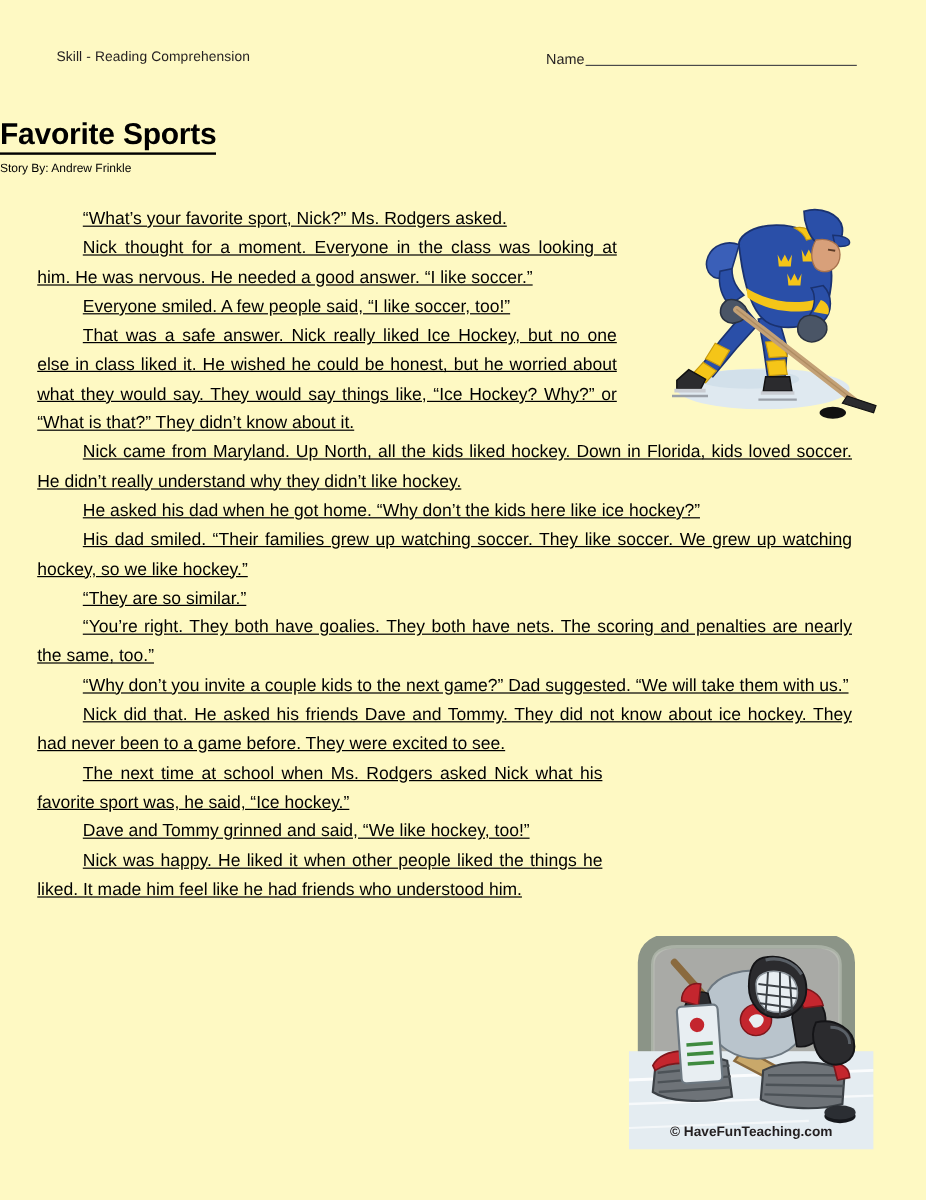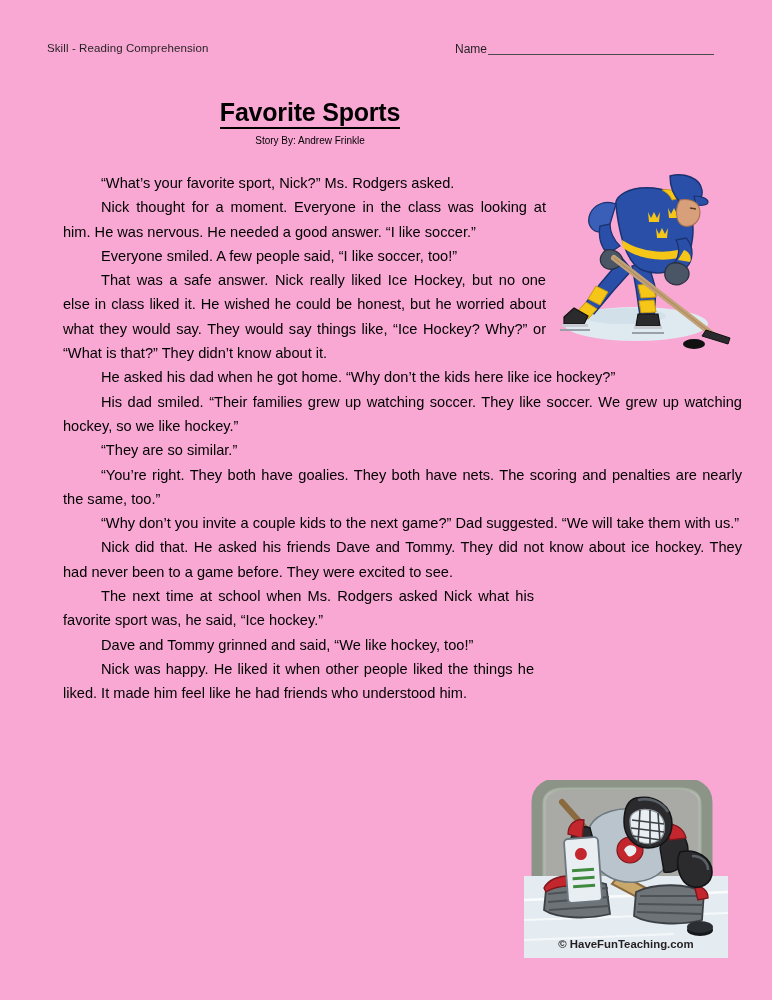--- a/index.html
+++ b/index.html
@@ -8,21 +8,21 @@
     background: #ffffff;
   }
   body {
     font-family: "Liberation Sans", sans-serif;
     color: #000000;
   }
   .page {
     position: relative;
     width: 772px;
     height: 1000px;
-    background: #f9a8d4;
+    background: #fef9c3;
     overflow: hidden;
     box-sizing: border-box;
   }
 
   
   .header {
     position: absolute;
     top: 42px;
     left: 47px;
     right: 46px;
@@ -55,21 +55,20 @@
     position: relative;
     top: -1px;
   }
 
   
   .title-block {
     position: absolute;
     top: 98px;
     left: 0;
     width: 620px;
-    text-align: center;
   }
   .story-title {
     font-size: 25px;
     font-weight: bold;
     letter-spacing: -0.2px;
     color: #000;
     display: inline-block;
     border-bottom: 2.4px solid #000;
     padding-bottom: 1px;
     line-height: 1.12;
@@ -78,27 +77,28 @@
     margin-top: 6px;
     font-size: 10px;
     color: #000;
     line-height: 1.1;
   }
 
   
   .story-body {
     position: absolute;
     top: 171px;
-    left: 63px;
+    left: 31px;
     width: 679px;
     font-size: 14.6px;
     line-height: 24.3px;
     text-align: justify;
     text-justify: inter-word;
     color: #000;
+    text-decoration: underline;
   }
   .story-body p {
     margin: 0;
     text-indent: 38px;
   }
 
   
   .skater-wrap {
     position: absolute;
     left: 544px;
@@ -267,20 +267,21 @@
   <div class="credit">© HaveFunTeaching.com</div>
 
   <div class="story-body">
 
     <div style="float:right; width:186px; height:186px; margin:0 0 0 10px;"></div>
 
     <p>“What’s your favorite sport, Nick?” Ms. Rodgers asked.</p>
     <p>Nick thought for a moment. Everyone in the class was looking at him. He was nervous. He needed a good answer. “I like soccer.”</p>
     <p>Everyone smiled. A few people said, “I like soccer, too!”</p>
     <p>That was a safe answer. Nick really liked Ice Hockey, but no one else in class liked it. He wished he could be honest, but he worried about what they would say. They would say things like, “Ice Hockey? Why?” or “What is that?” They didn’t know about it.</p>
+    <p>Nick came from Maryland. Up North, all the kids liked hockey. Down in Florida, kids loved soccer. He didn’t really understand why they didn’t like hockey.</p>
     <p>He asked his dad when he got home. “Why don’t the kids here like ice hockey?”</p>
     <p>His dad smiled. “Their families grew up watching soccer. They like soccer. We grew up watching hockey, so we like hockey.”</p>
     <p>“They are so similar.”</p>
     <p>“You’re right. They both have goalies. They both have nets. The scoring and penalties are nearly the same, too.”</p>
     <p>“Why don’t you invite a couple kids to the next game?” Dad suggested. “We will take them with us.”</p>
     <p>Nick did that. He asked his friends Dave and Tommy. They did not know about ice hockey. They had never been to a game before. They were excited to see.</p>
 
     <div style="float:right; width:196px; height:176px; margin:2px 0 0 12px;"></div>
 
     <p>The next time at school when Ms. Rodgers asked Nick what his favorite sport was, he said, “Ice hockey.”</p>

